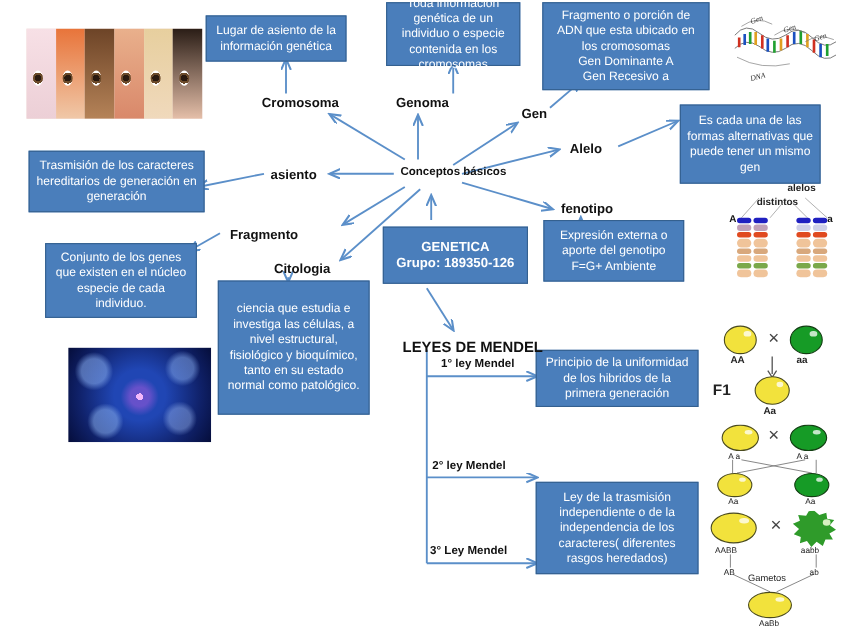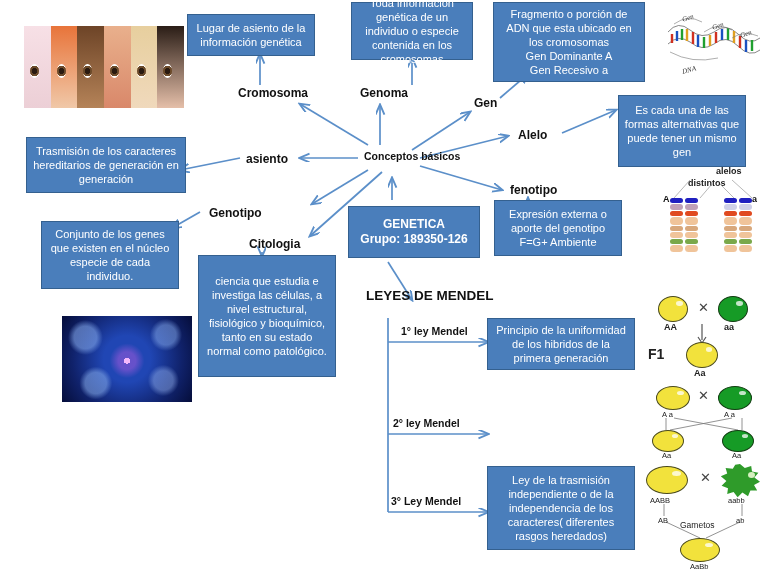--- a/index.html
+++ b/index.html
@@ -324,41 +324,41 @@
   <div class="box" style="left:41px; top:221px; width:138px; height:68px;">Conjunto de los genes que existen en el núcleo especie de cada individuo.</div>
 
   <div class="box" style="left:198px; top:255px; width:138px; height:122px;">ciencia que estudia e investiga las células, a nivel estructural, fisiológico y bioquímico, tanto en su estado normal como patológico.</div>
 
   <div class="box bold" style="left:348px; top:206px; width:132px; height:52px;">GENETICA
 Grupo: 189350-126</div>
 
   <div class="box" style="left:487px; top:318px; width:148px; height:52px;">Principio de la uniformidad de los hibridos de la primera generación</div>
 
 
-  <div class="box" style="left:487px; top:466px; width:148px; height:84px;">Ley de la trasmisión independiente o de la independencia de los caracteres( diferentes rasgos heredados)</div>
+  <div class="box" style="left:487px; top:438px; width:148px; height:84px;">Ley de la trasmisión independiente o de la independencia de los caracteres( diferentes rasgos heredados)</div>
 
   <div class="node" style="left:238px; top:86px;">Cromosoma</div>
 
   <div class="node" style="left:360px; top:86px;">Genoma</div>
 
   <div class="node" style="left:474px; top:96px;">Gen</div>
 
   <div class="node" style="left:518px; top:128px;">Alelo</div>
 
   <div class="node" style="left:510px; top:183px;">fenotipo</div>
 
   <div class="node" style="left:246px; top:152px;">asiento</div>
 
-  <div class="node" style="left:209px; top:206px;">Genotipo</div>
+  <div class="node" style="left:209px; top:206px;">Fragmento</div>
 
   <div class="node" style="left:249px; top:237px;">Citologia</div>
 
   <div class="node small" style="left:364px; top:150px;">Conceptos básicos</div>
 
-  <div class="node big" style="left:366px; top:288px;">LEYES DE MENDEL</div>
+  <div class="node big" style="left:366px; top:308px;">LEYES DE MENDEL</div>
 
   <div class="node small" style="left:401px; top:325px;">1° ley Mendel</div>
 
   <div class="node small" style="left:393px; top:417px;">2° ley  Mendel</div>
 
   <div class="node small" style="left:391px; top:495px;">3° Ley  Mendel</div>
 
 </div>
 
 </body></html>

